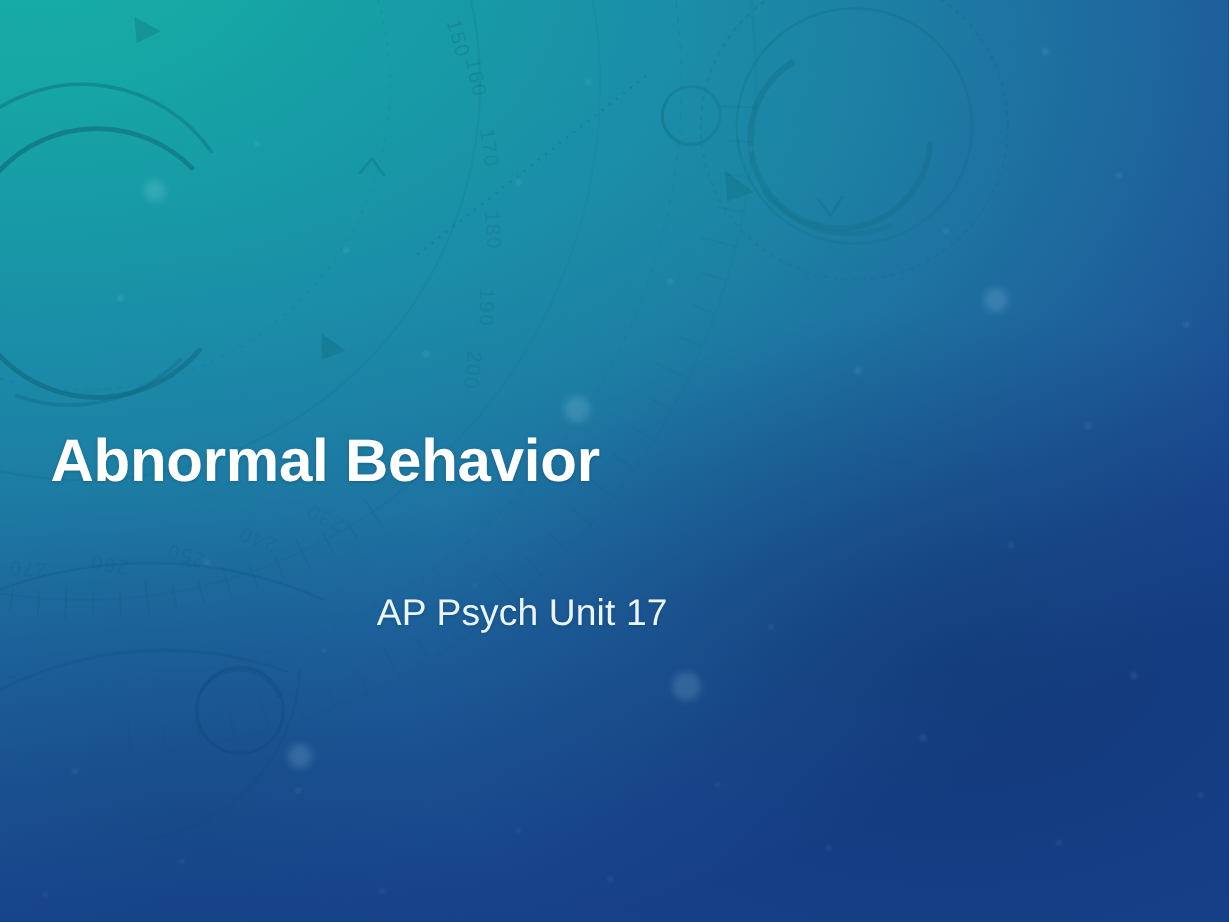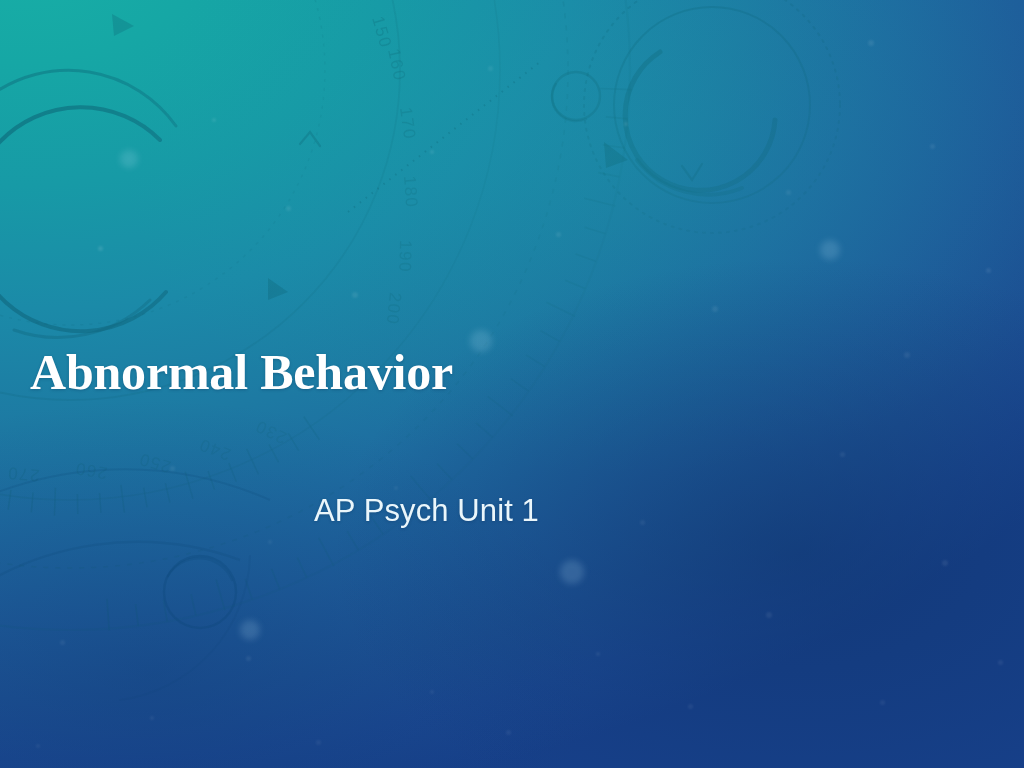--- a/index.html
+++ b/index.html
@@ -59,22 +59,22 @@
   }
 
   
   #title-block {
     position: absolute;
     left: 30px;
     top: 344px;
     width: 760px;
   }
   #slide-title {
-    margin: 0;
-    font-family: Liberation Serif, serif;
+    margin: 12px;
+    font-family: Liberation Sans, sans-serif;
     font-size: 50px;
     font-weight: bold;
     line-height: 1.12;
     color: #ffffff;
     letter-spacing: -0.2px;
     text-shadow: 0 1px 3px rgba(8,40,80,0.30);
     white-space: nowrap;
   }
 
   #subtitle-block {
@@ -313,16 +313,16 @@
     <div class="bokeh soft" style="left:820px; top:240px; width:20px; height:20px;"></div>
     <div class="bokeh soft" style="left:560px; top:560px; width:24px; height:24px;"></div>
     <div class="bokeh soft" style="left:240px; top:620px; width:20px; height:20px;"></div>
   </div>
 
   <div id="title-block">
     <h1 id="slide-title">Abnormal Behavior</h1>
   </div>
 
   <div id="subtitle-block">
-    <p id="slide-subtitle">AP Psych Unit 1</p>
+    <p id="slide-subtitle">AP Psych Unit 17</p>
   </div>
 
 </div>
 
 </body></html>

